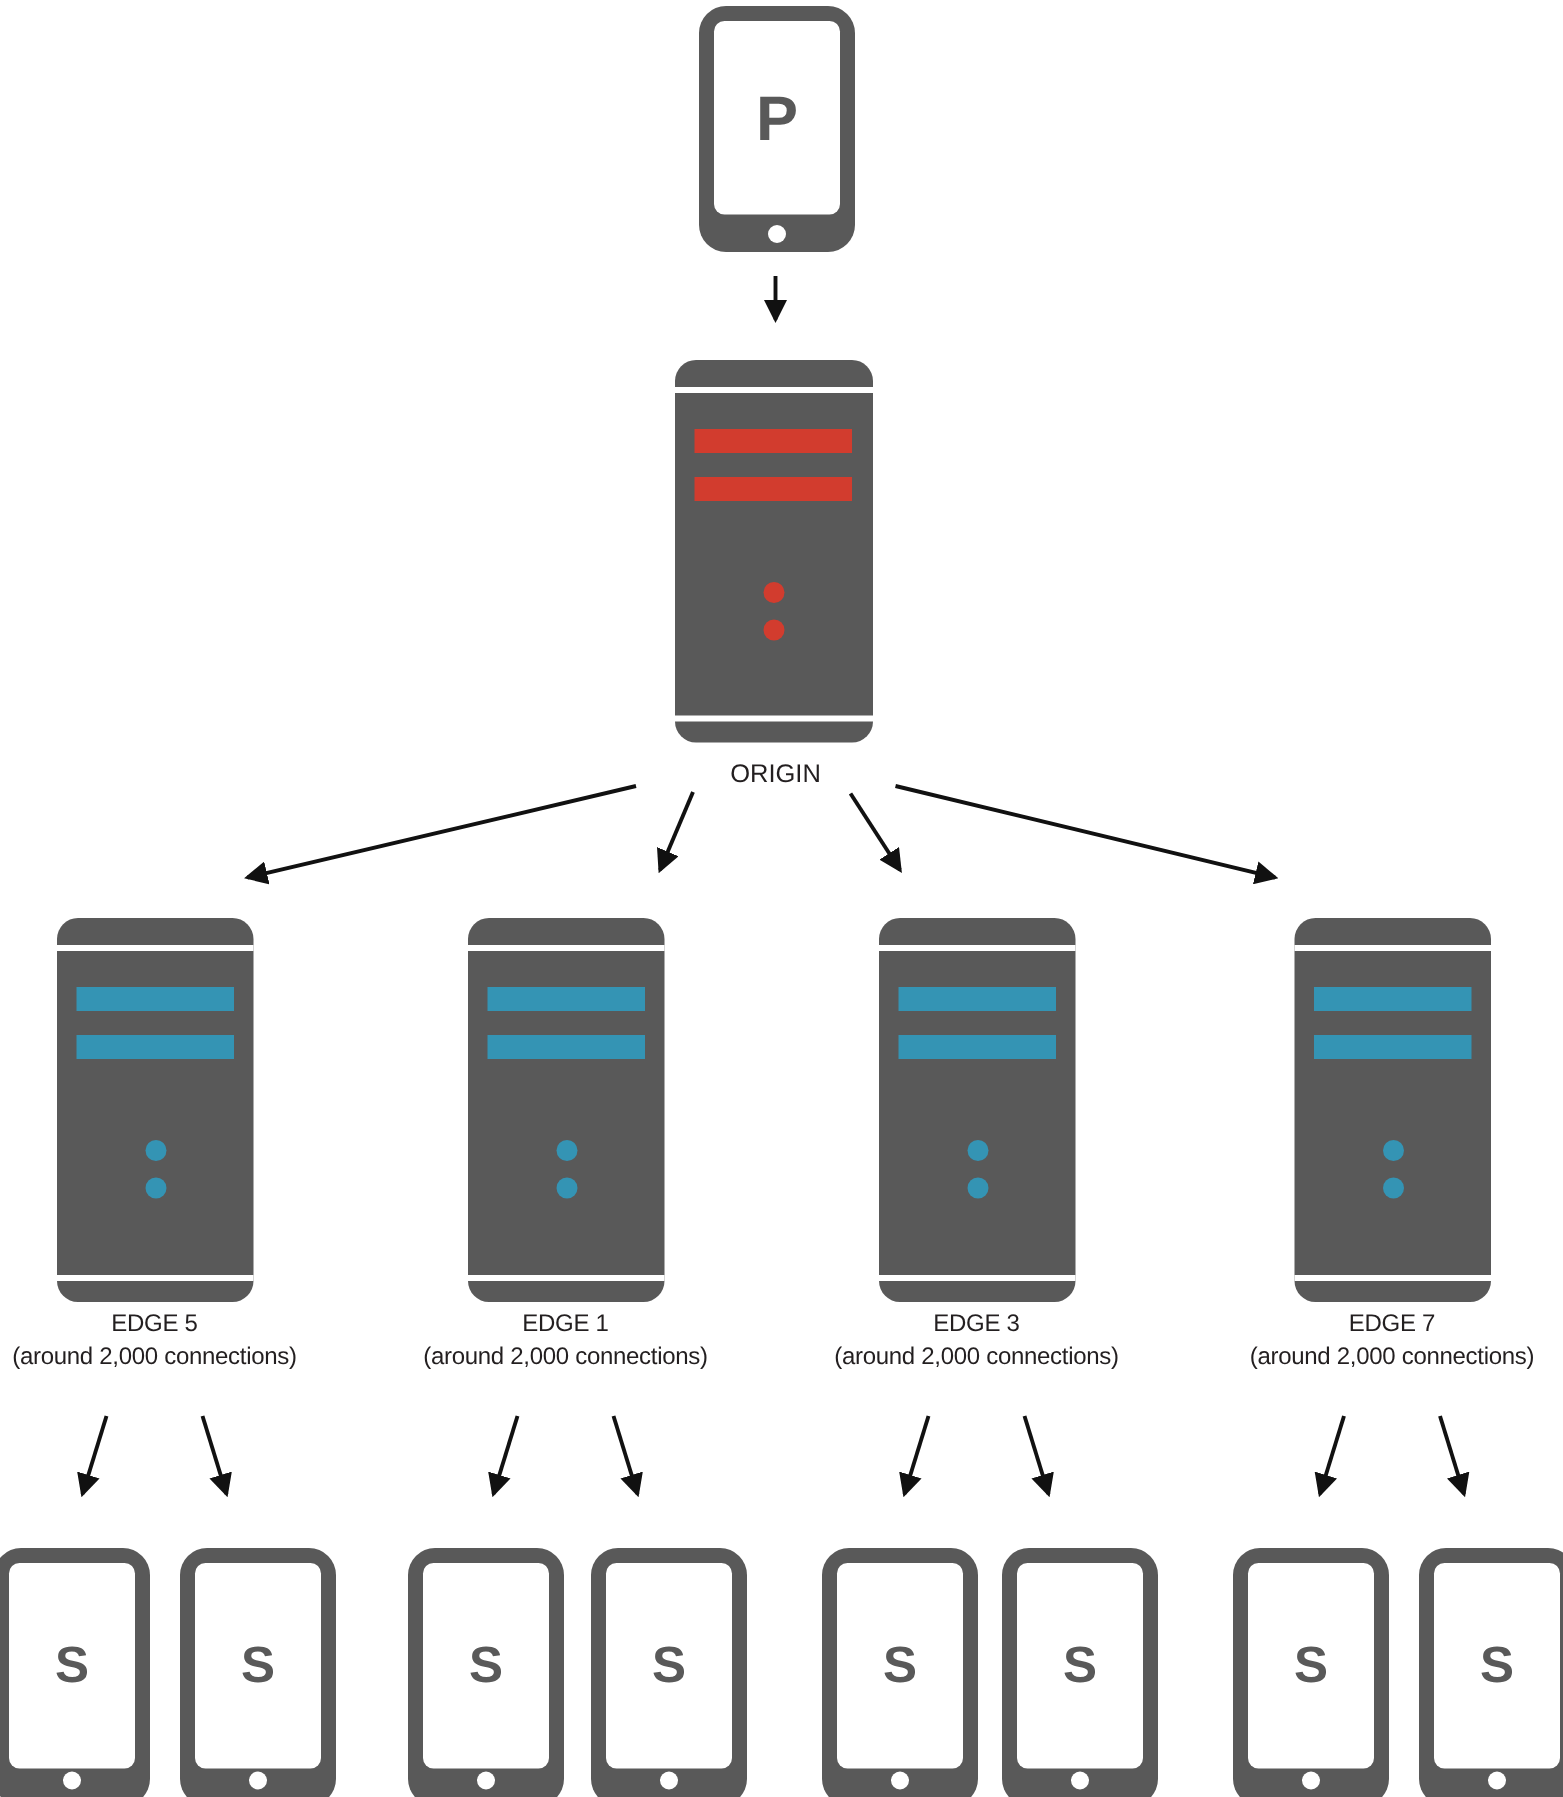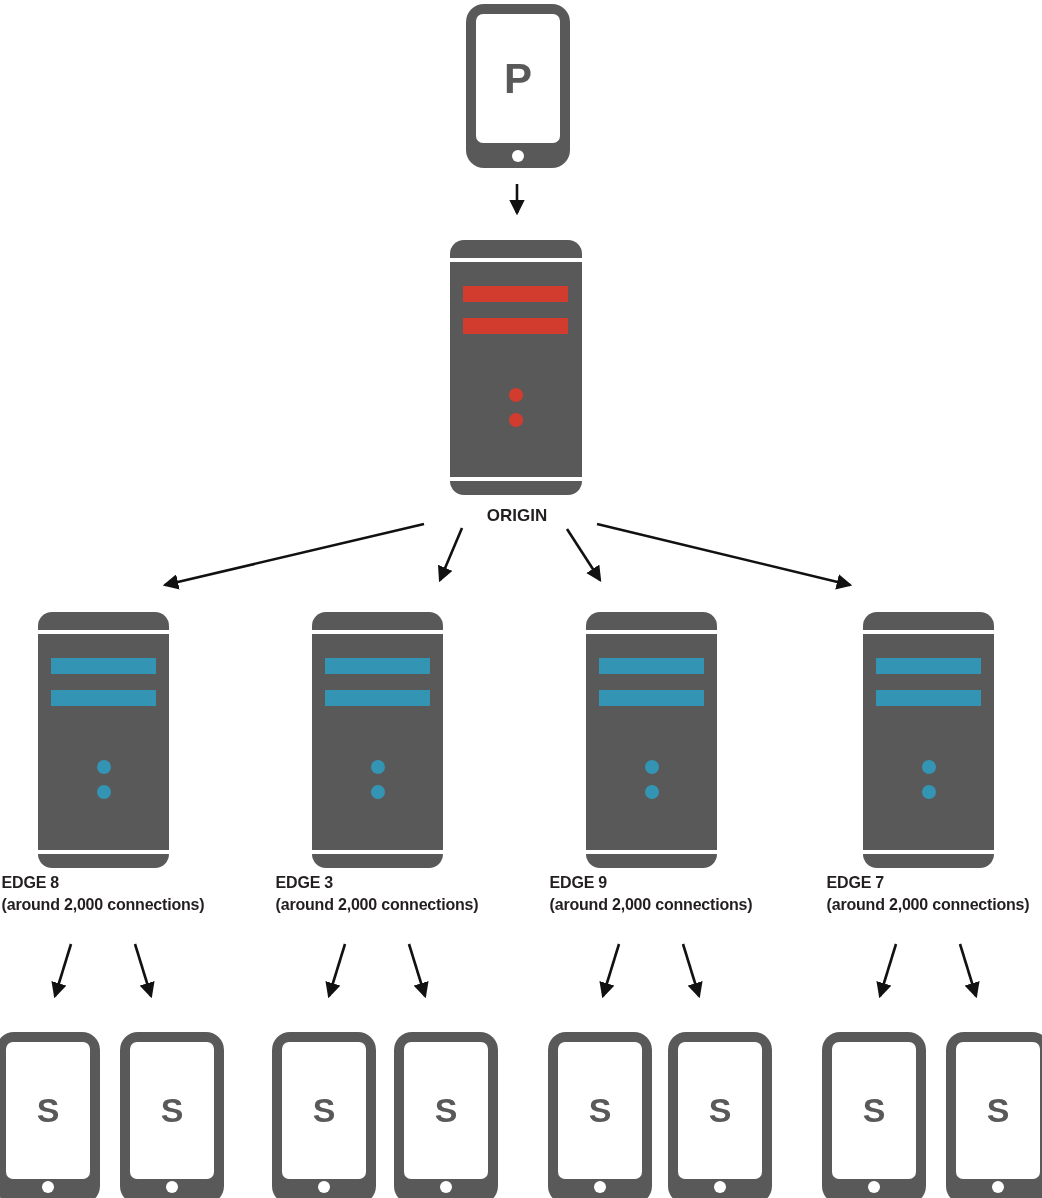--- a/index.html
+++ b/index.html
@@ -61,22 +61,22 @@
   .phone.publisher .letter { font-size: 42px; }
   .phone.publisher .home-dot { bottom: 6px; }
   .phone.subscriber { width: 104px; height: 172px; }
   .phone.subscriber .letter { font-size: 34px; }
   .phone.subscriber .home-dot { bottom: 11px; }
 
   
   .node-label {
     position: absolute;
     transform: translateX(-50%);
-    text-align: left;
-    font-weight: bold;
+    text-align: center;
+    font-weight: normal;
     color: var(--label-black, #231f20);
     white-space: nowrap;
   }
   .origin-label { font-size: 17px; }
   .edge-label { font-size: 16px; line-height: 22px; letter-spacing: -0.2px; }
 </style>
 </head>
 <body>
 
 <div class="canvas">
@@ -123,47 +123,47 @@
 
   <div class="server teal" style="left:38px; top:612px;">
     <div class="sep sep-top"></div>
     <div class="sep sep-bottom"></div>
     <div class="stripe stripe-1"></div>
     <div class="stripe stripe-2"></div>
     <div class="dot dot-1"></div>
     <div class="dot dot-2"></div>
   </div>
   <div class="node-label edge-label" style="left:103px; top:872px;">
-    <div>EDGE 8</div>
+    <div>EDGE 5</div>
     <div>(around 2,000 connections)</div>
   </div>
 
   <div class="server teal" style="left:312px; top:612px;">
     <div class="sep sep-top"></div>
     <div class="sep sep-bottom"></div>
     <div class="stripe stripe-1"></div>
     <div class="stripe stripe-2"></div>
     <div class="dot dot-1"></div>
     <div class="dot dot-2"></div>
   </div>
   <div class="node-label edge-label" style="left:377px; top:872px;">
+    <div>EDGE 1</div>
+    <div>(around 2,000 connections)</div>
+  </div>
+
+  <div class="server teal" style="left:586px; top:612px;">
+    <div class="sep sep-top"></div>
+    <div class="sep sep-bottom"></div>
+    <div class="stripe stripe-1"></div>
+    <div class="stripe stripe-2"></div>
+    <div class="dot dot-1"></div>
+    <div class="dot dot-2"></div>
+  </div>
+  <div class="node-label edge-label" style="left:651px; top:872px;">
     <div>EDGE 3</div>
-    <div>(around 2,000 connections)</div>
-  </div>
-
-  <div class="server teal" style="left:586px; top:612px;">
-    <div class="sep sep-top"></div>
-    <div class="sep sep-bottom"></div>
-    <div class="stripe stripe-1"></div>
-    <div class="stripe stripe-2"></div>
-    <div class="dot dot-1"></div>
-    <div class="dot dot-2"></div>
-  </div>
-  <div class="node-label edge-label" style="left:651px; top:872px;">
-    <div>EDGE 9</div>
     <div>(around 2,000 connections)</div>
   </div>
 
   <div class="server teal" style="left:863px; top:612px;">
     <div class="sep sep-top"></div>
     <div class="sep sep-bottom"></div>
     <div class="stripe stripe-1"></div>
     <div class="stripe stripe-2"></div>
     <div class="dot dot-1"></div>
     <div class="dot dot-2"></div>

